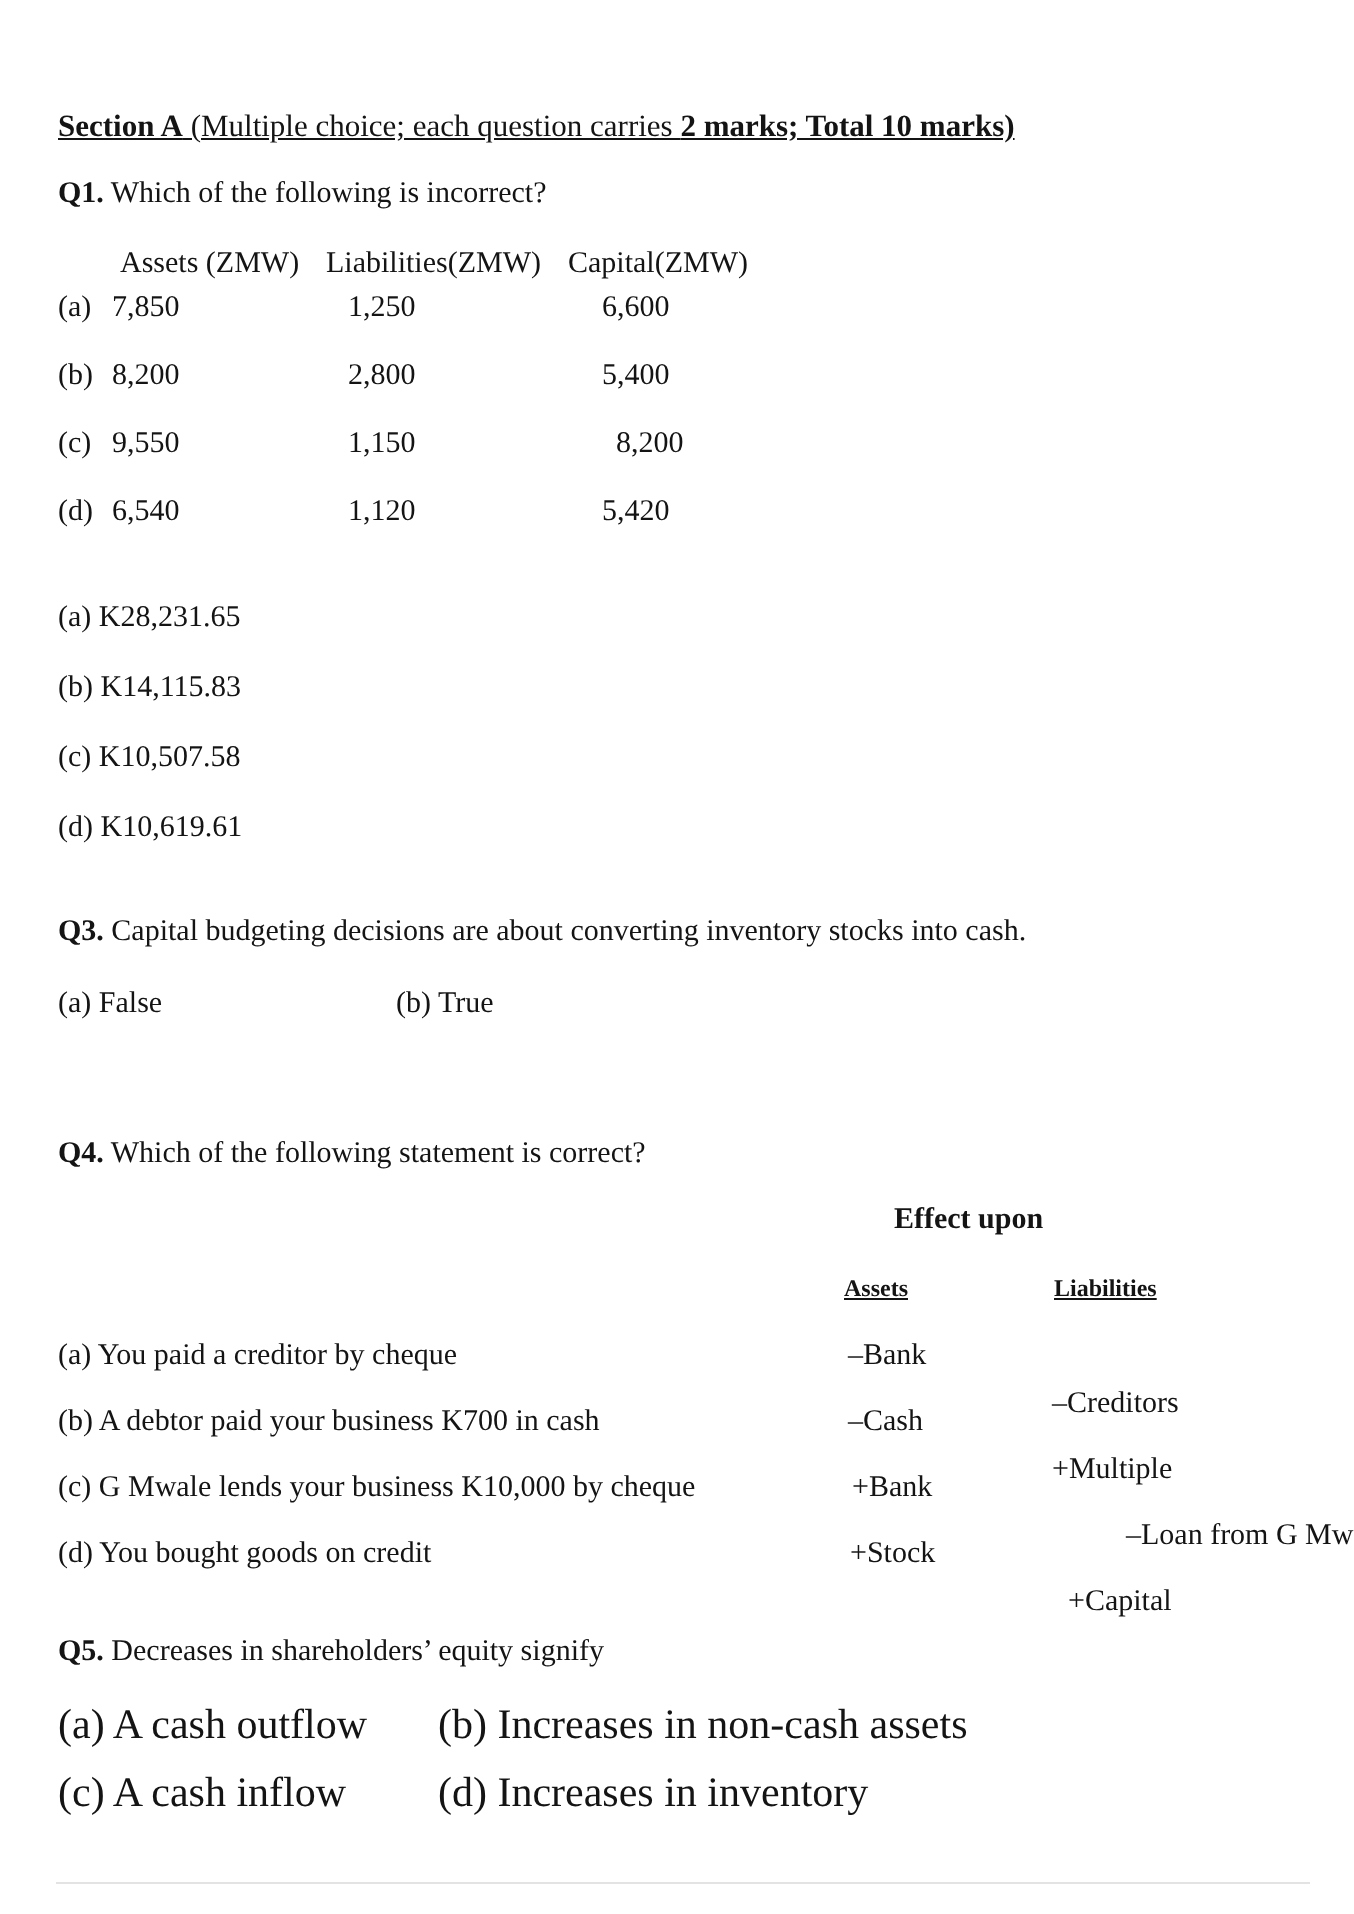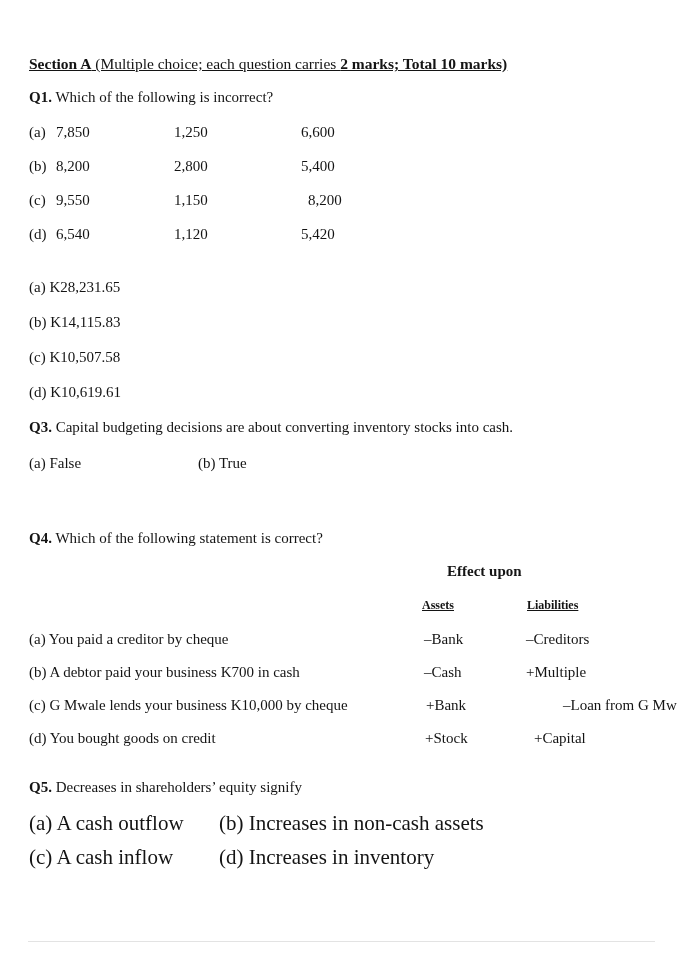--- a/index.html
+++ b/index.html
@@ -99,21 +99,21 @@
   .q1-c-letter { left: 0px; }
   .q1-c-assets { left: 27px; }
   .q1-c-liab   { left: 145px; }
   .q1-c-cap    { left: 272px; }
   .q1-row.shift .q1-c-cap { left: 279px; }
 
   
   .opt-block-q2 .opt-line { margin-top: 16px; }
   .q2-first { margin-top: 19px !important; }
 
-  .q3-stem { margin-top: 16px; }
+  .q3-stem { margin-top: 33px; }
   .q3-opts {
     position: relative;
     height: 24px;
     margin-top: 17px;
     font-size: 15px;
     line-height: 19px;
   }
   .q3-opts span {
     position: absolute;
     top: 0;
@@ -164,21 +164,21 @@
     line-height: 19px;
   }
   .q4-row.first { margin-top: 10px; }
   .q4-row span {
     position: absolute;
     top: 0;
     white-space: nowrap;
   }
   .q4-c-text   { left: 0px; }
   .q4-c-assets { left: 395px; }
-  .q4-c-liab   { left: 497px; }
+  .q4-c-liab   { left: 497px; margin-top: 24px; }
   .q4-row.r3 .q4-c-assets { left: 397px; }
   .q4-row.r3 .q4-c-liab   { left: 534px; }
   .q4-row.r4 .q4-c-assets { left: 396px; }
   .q4-row.r4 .q4-c-liab   { left: 505px; }
 
   
   .q5-stem { margin-top: 16px; }
   .q5-opts {
     position: relative;
     height: 34px;
@@ -208,20 +208,25 @@
 <body>
 
 <div class="page">
   <div class="content">
 
     <p class="section-head"><span class="u-bold">Section A</span><span class="plain"> (Multiple choice; each question carries </span><span class="bold-u">2 marks; Total 10 marks)</span></p>
 
     <p class="q-stem"><span class="q-label">Q1.</span><span> Which of the following is incorrect?</span></p>
 
     <div class="q1-table">
+      <div class="q1-header">
+        <span class="q1-h-assets">Assets (ZMW)</span>
+        <span class="q1-h-liab">Liabilities(ZMW)</span>
+        <span class="q1-h-cap">Capital(ZMW)</span>
+      </div>
 
       <div class="q1-row">
         <span class="q1-c-letter">(a)</span>
         <span class="q1-c-assets">7,850</span>
         <span class="q1-c-liab">1,250</span>
         <span class="q1-c-cap">6,600</span>
       </div>
 
       <div class="q1-row">
         <span class="q1-c-letter">(b)</span>

